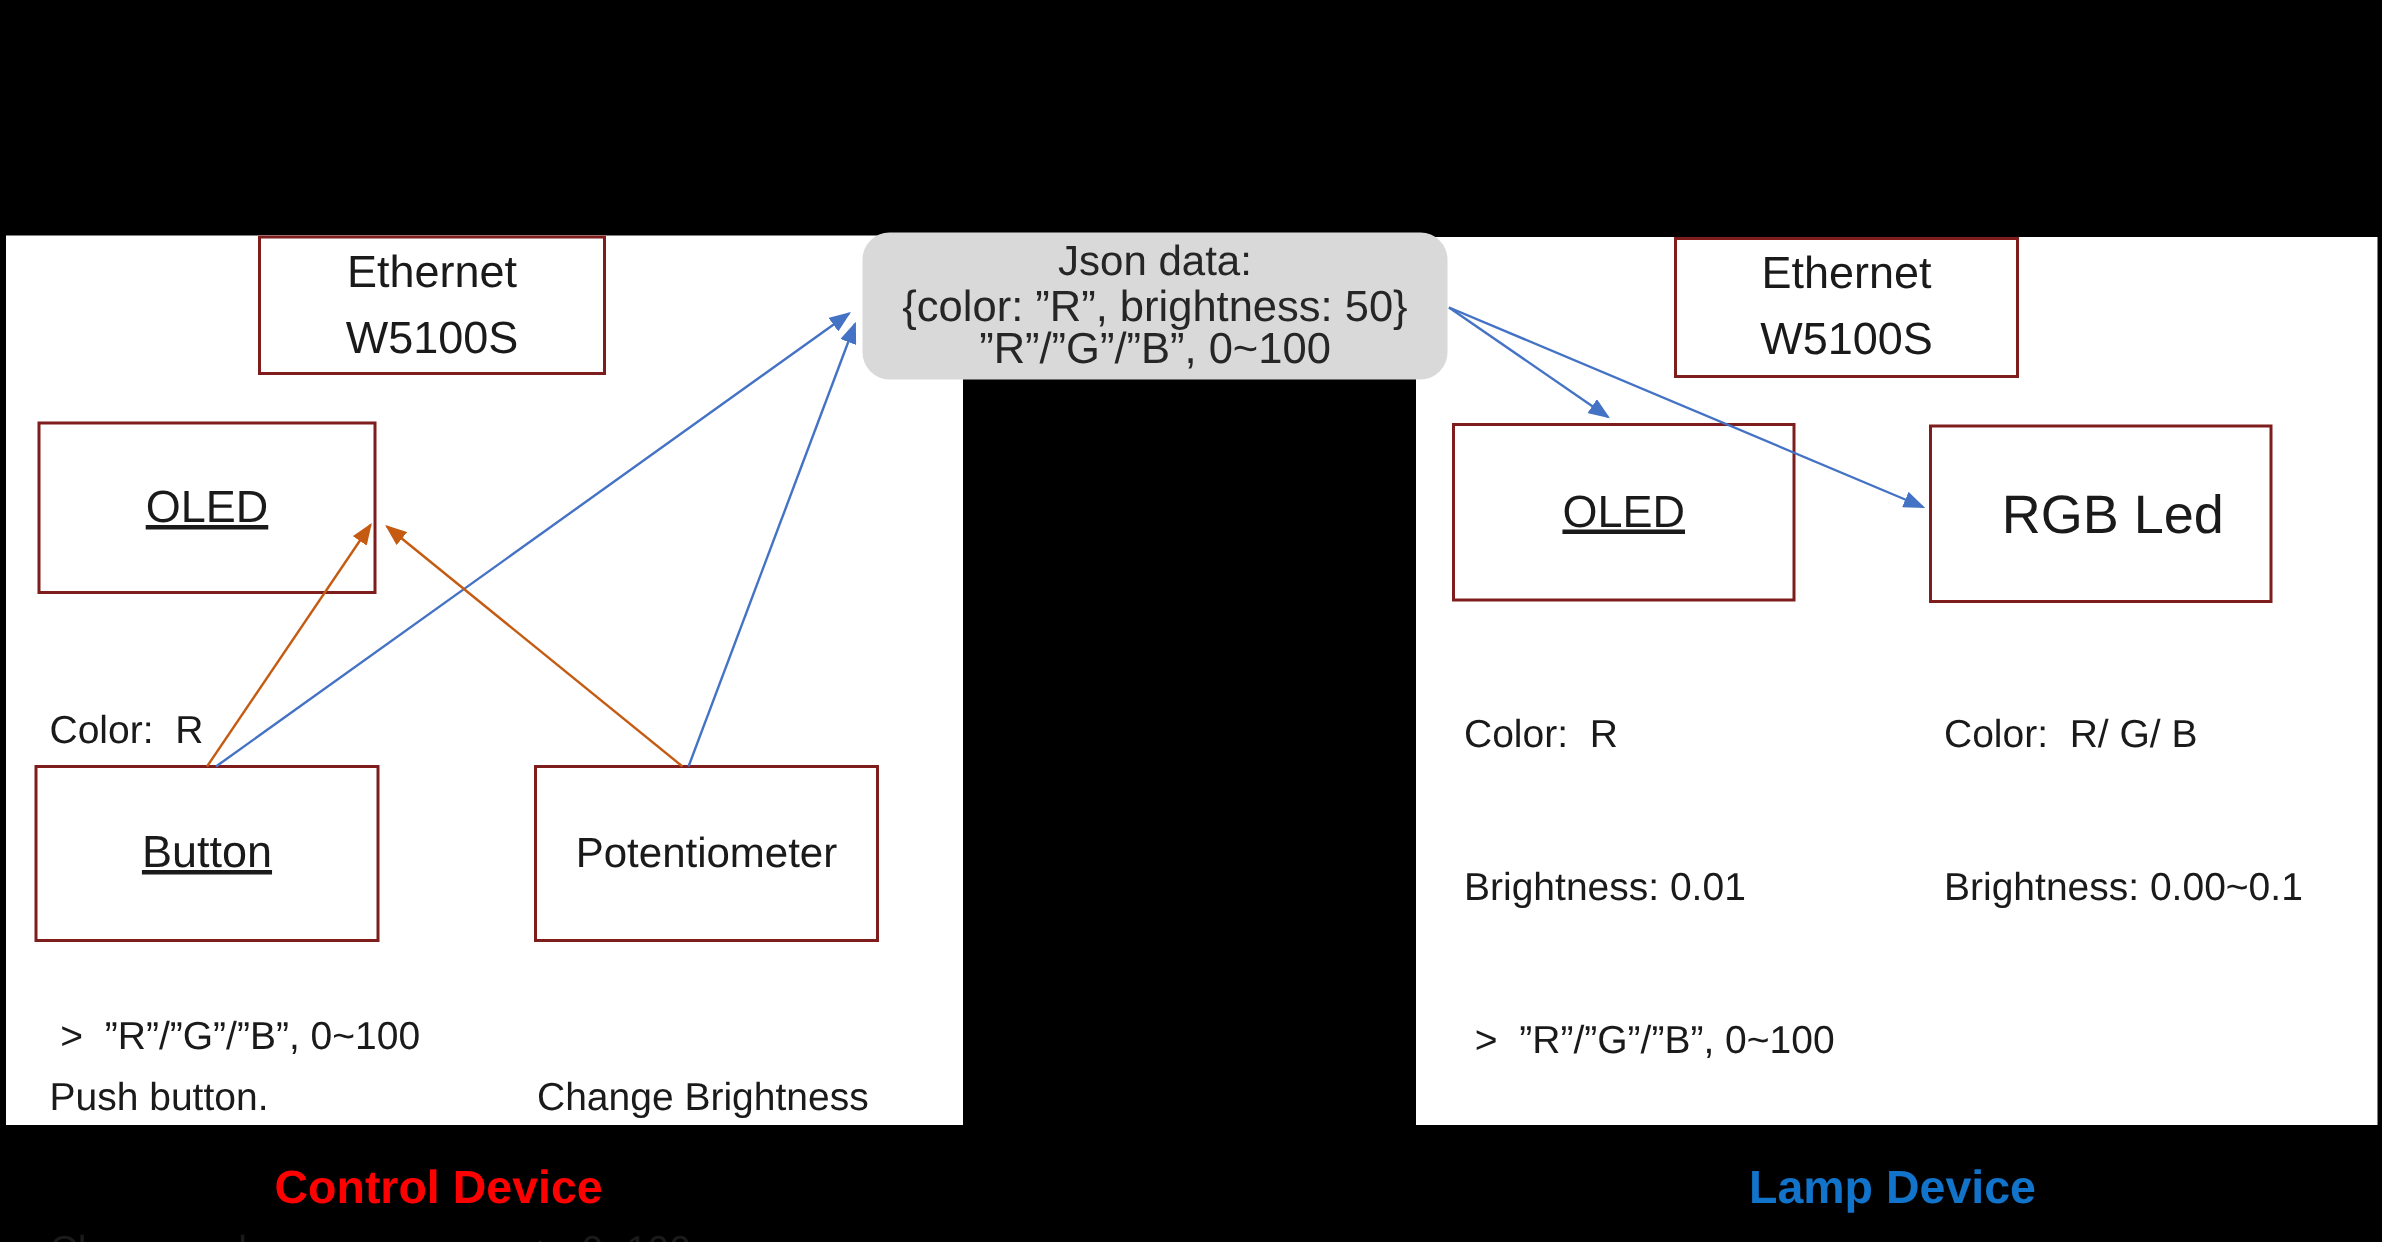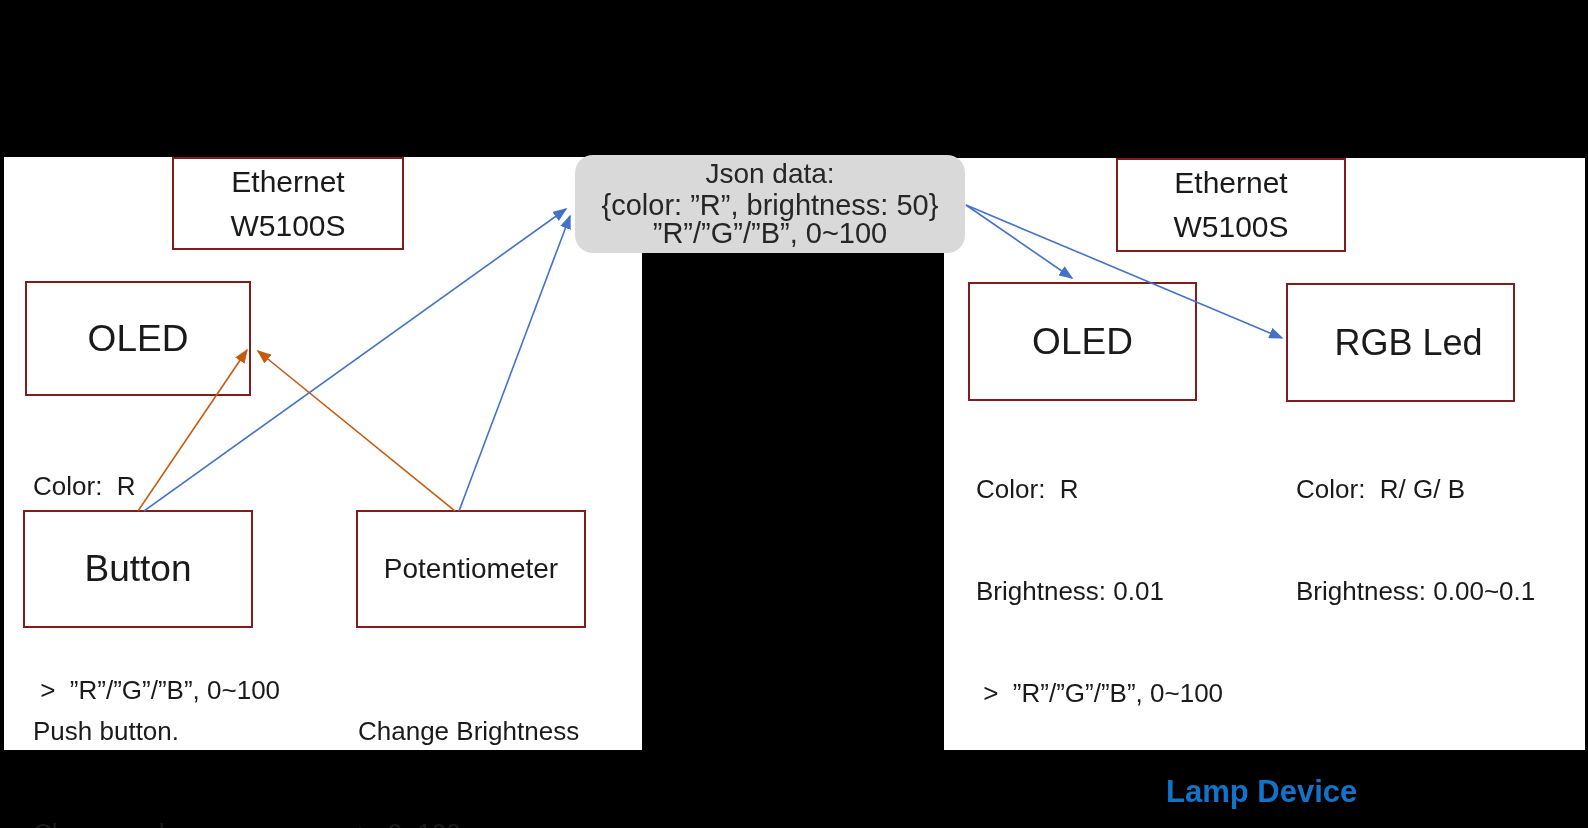--- a/index.html
+++ b/index.html
@@ -9,21 +9,21 @@
   }
   .panel{position:absolute;background:#fff;z-index:1;}
   .panel-left{left:4px;top:157px;width:638px;height:593px;}
   .panel-right{left:944px;top:158px;width:641px;height:592px;}
   .box{
     position:absolute;border:2px solid #7f1d1d;background:#fff;
     display:flex;flex-direction:column;align-items:center;justify-content:center;
     text-align:center;box-sizing:border-box;color:#1a1a1a;
   }
   .ethernet{font-size:30px;line-height:44px;}
-  .big-label{font-size:37px;}
+  .big-label{font-size:30px;text-decoration:underline;}
   .mid-label{font-size:36px;padding-left:16px;}
   .small-label{font-size:28px;}
   .notes{position:absolute;font-size:26px;line-height:34px;white-space:pre;color:#1a1a1a;}
   .json-box{
     position:absolute;left:575px;top:155px;width:390px;height:98px;
     background:#D9D9D9;border-radius:18px;z-index:2;text-align:center;
     color:#262626;box-sizing:border-box;padding-top:2px;
   }
   .json-title{font-size:28px;line-height:34px;}
   .json-line{font-size:29px;line-height:28px;}
@@ -115,15 +115,16 @@
       </marker>
     </defs>
     <line x1="144" y1="511" x2="566" y2="209" stroke="#4472C4" stroke-width="1.6" marker-end="url(#head-blue)"></line>
     <line x1="459" y1="511" x2="570" y2="216" stroke="#4472C4" stroke-width="1.6" marker-end="url(#head-blue)"></line>
     <line x1="966" y1="205" x2="1072" y2="278" stroke="#4472C4" stroke-width="1.6" marker-end="url(#head-blue)"></line>
     <line x1="966" y1="205" x2="1282" y2="338" stroke="#4472C4" stroke-width="1.6" marker-end="url(#head-blue)"></line>
     <line x1="138" y1="511" x2="247" y2="350" stroke="#C55A11" stroke-width="1.6" marker-end="url(#head-orange)"></line>
     <line x1="455" y1="511" x2="258" y2="351" stroke="#C55A11" stroke-width="1.6" marker-end="url(#head-orange)"></line>
   </svg>
 
+  <div class="footer-label footer-control">Control Device</div>
   <div class="footer-label footer-lamp">Lamp Device</div>
 
 </div>
 
 </body></html>

